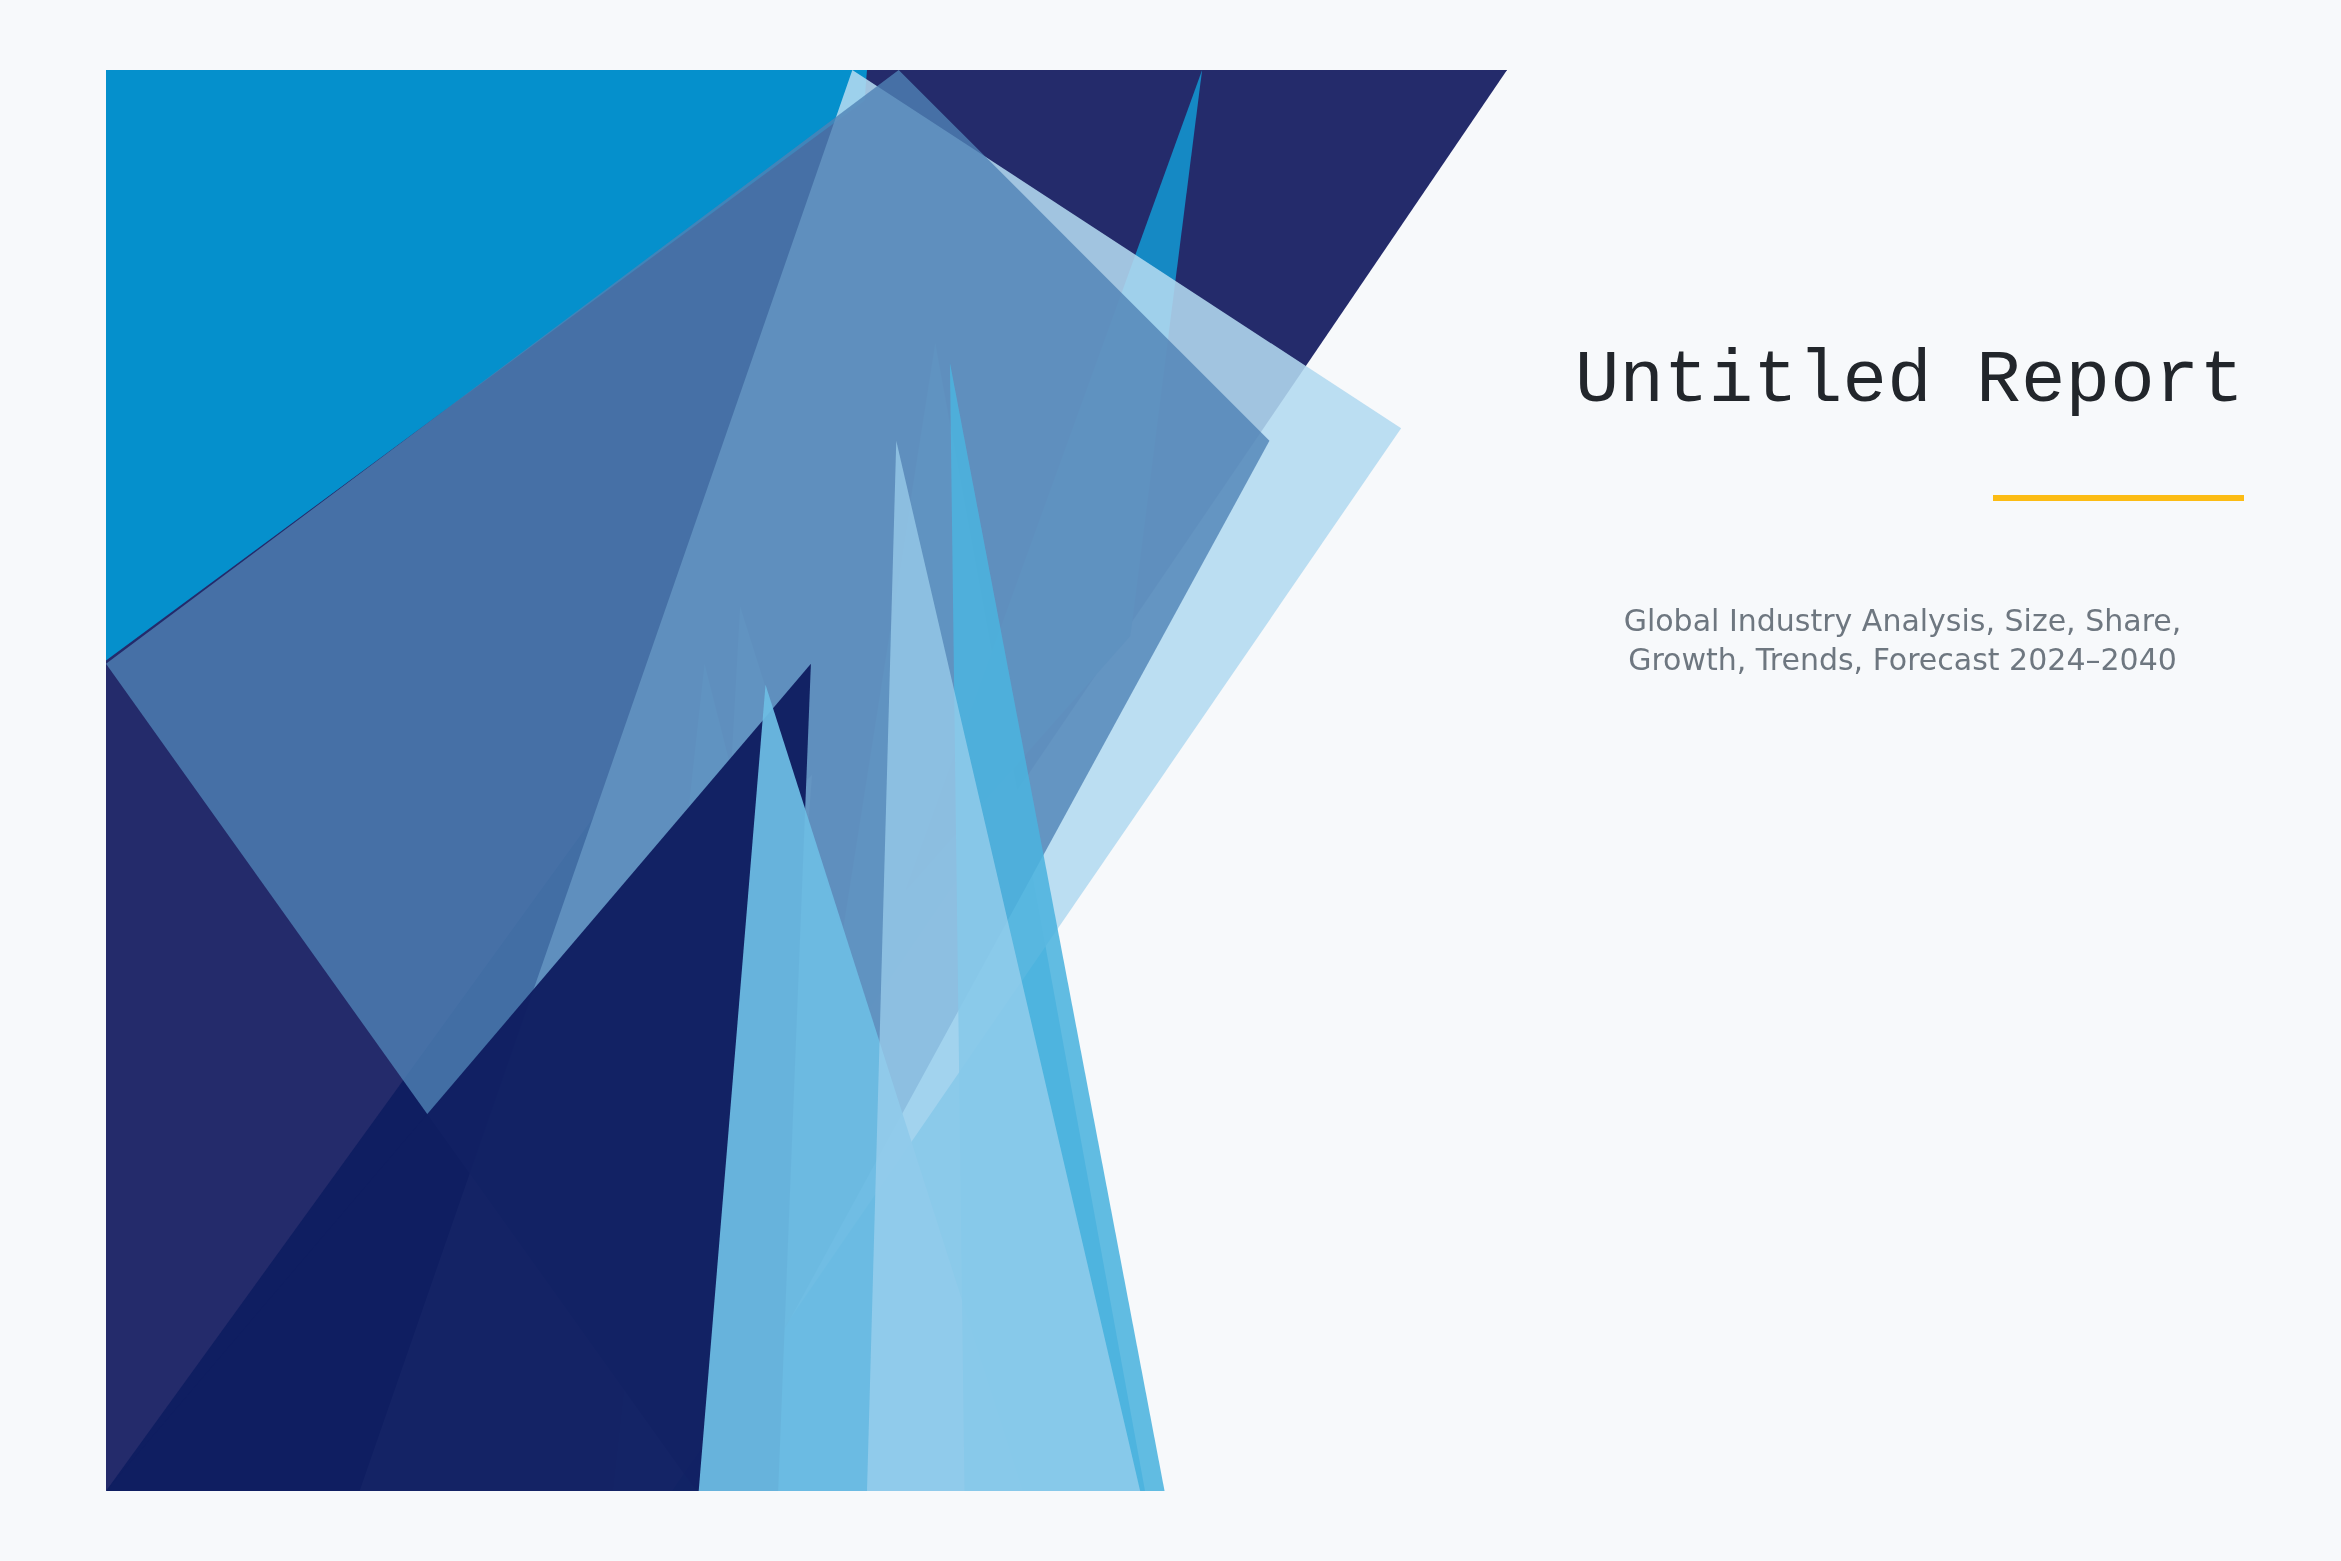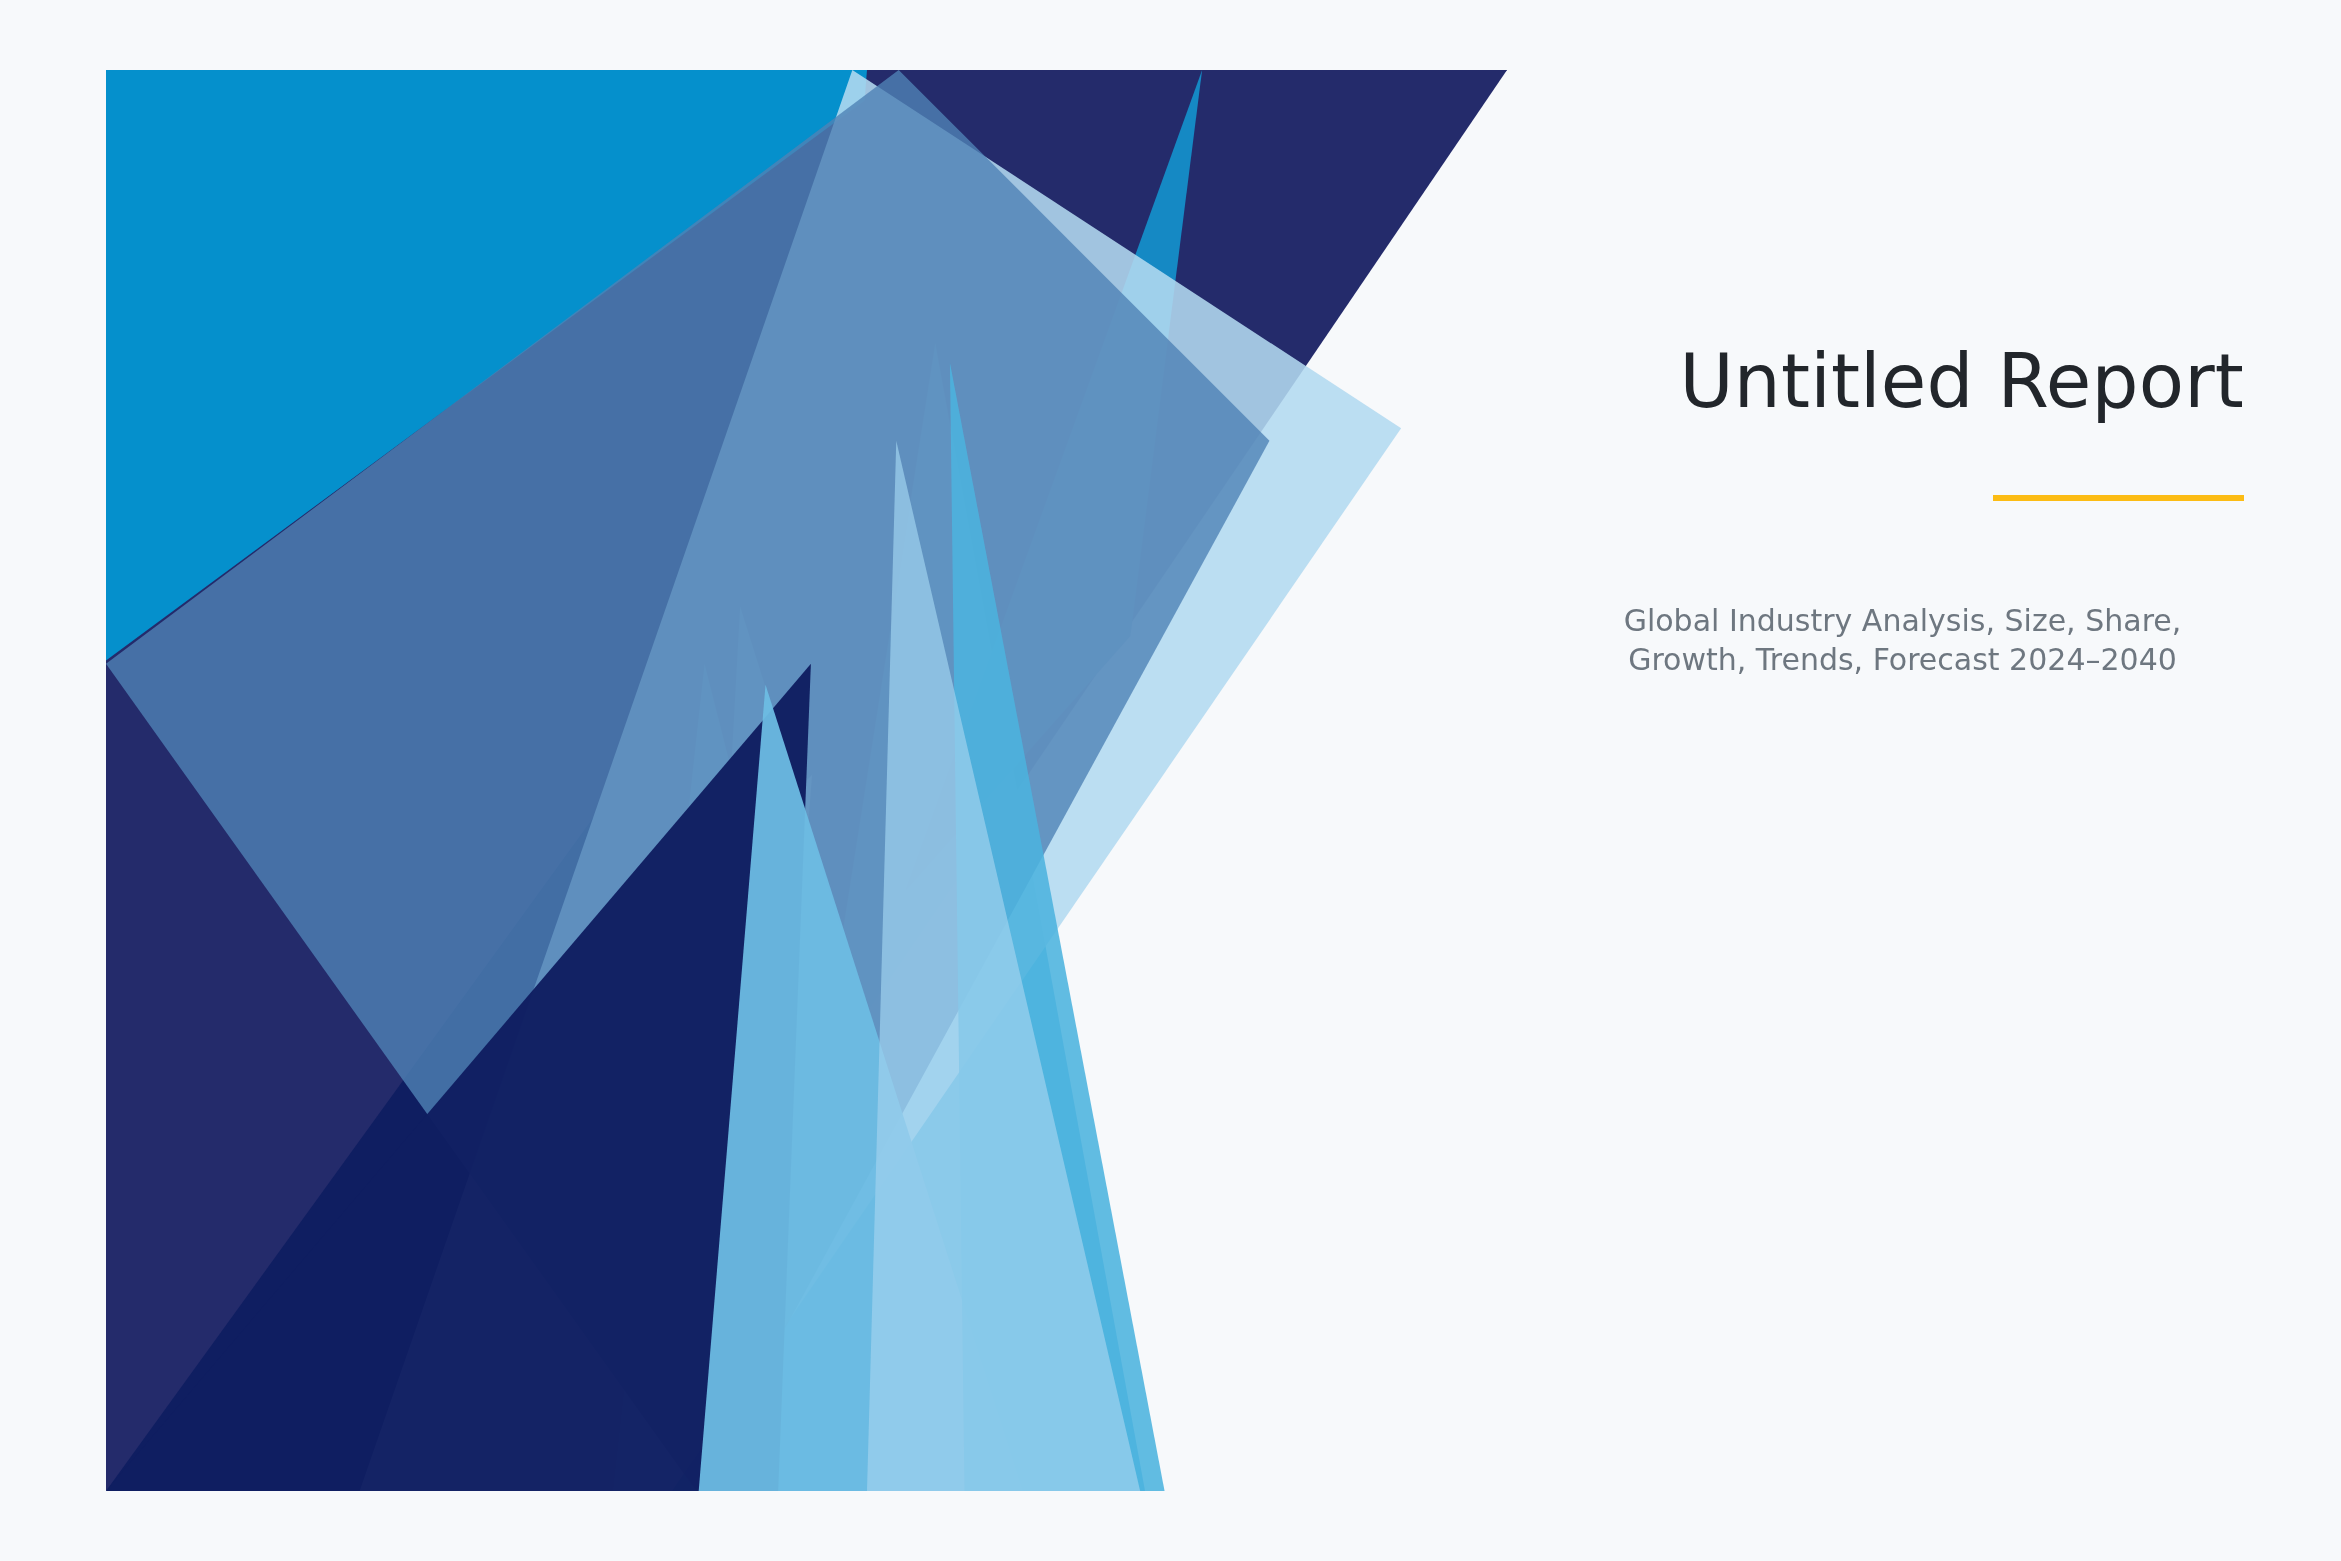--- a/index.html
+++ b/index.html
@@ -101,21 +101,21 @@
         <polygon points="1730,600 2170,2912 1760,2912" fill="#4cb3de" opacity="0.88"></polygon>
 
         <polygon points="1620,760 2120,2912 1560,2912" fill="#9fd2ee" opacity="0.70"></polygon>
 
       </g>
     </svg>
   </div>
 
   <div class="text-col">
 
-    <h1 class="report-title" style="color: rgb(34, 38, 43);">Untitled Report</h1>
+    <h1 class="report-title" style="color: rgb(34, 38, 43); font-family: Liberation Mono, monospace;">Untitled Report</h1>
 
     <div class="accent-rule-wrap">
       <div class="accent-rule" style="background: rgb(252, 188, 20);"></div>
     </div>
 
     <p class="report-subtitle" style="color: rgb(110, 119, 128);">
       <span>Global Industry Analysis, Size, Share,</span><br>
       <span>Growth, Trends, Forecast 2024–2040</span>
     </p>
 

